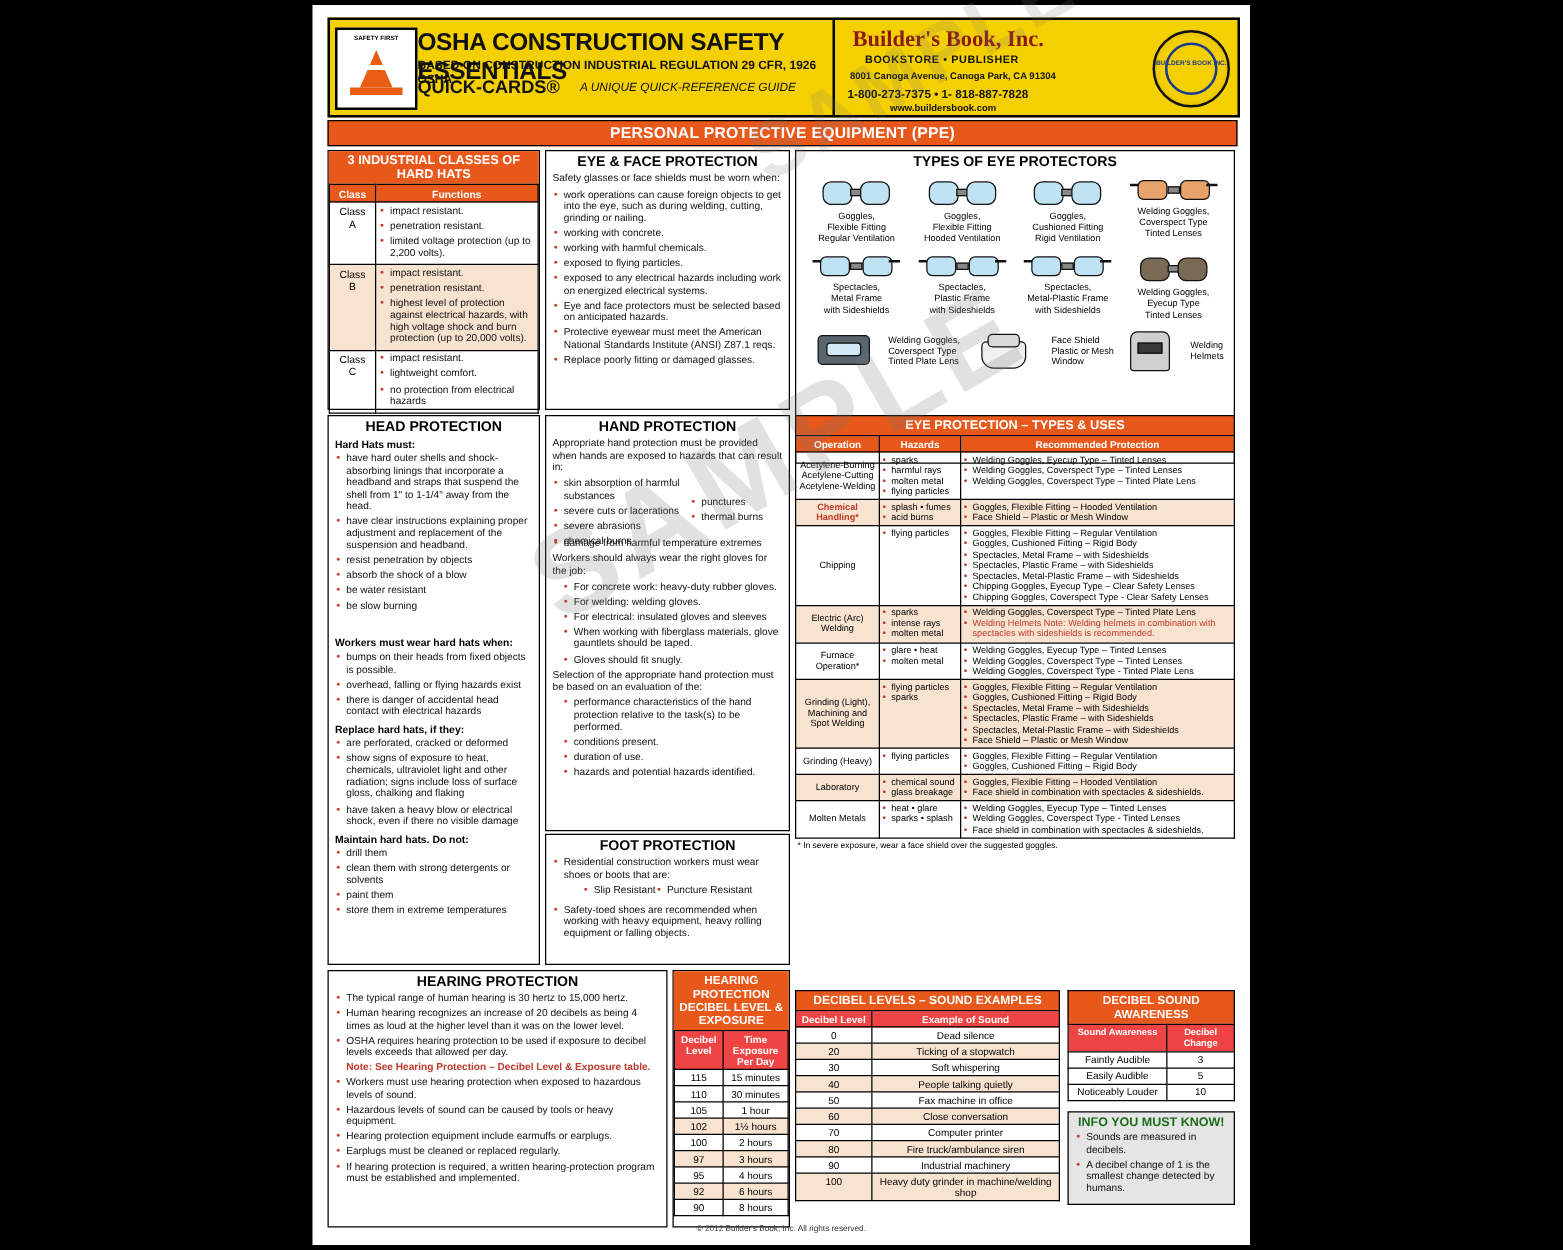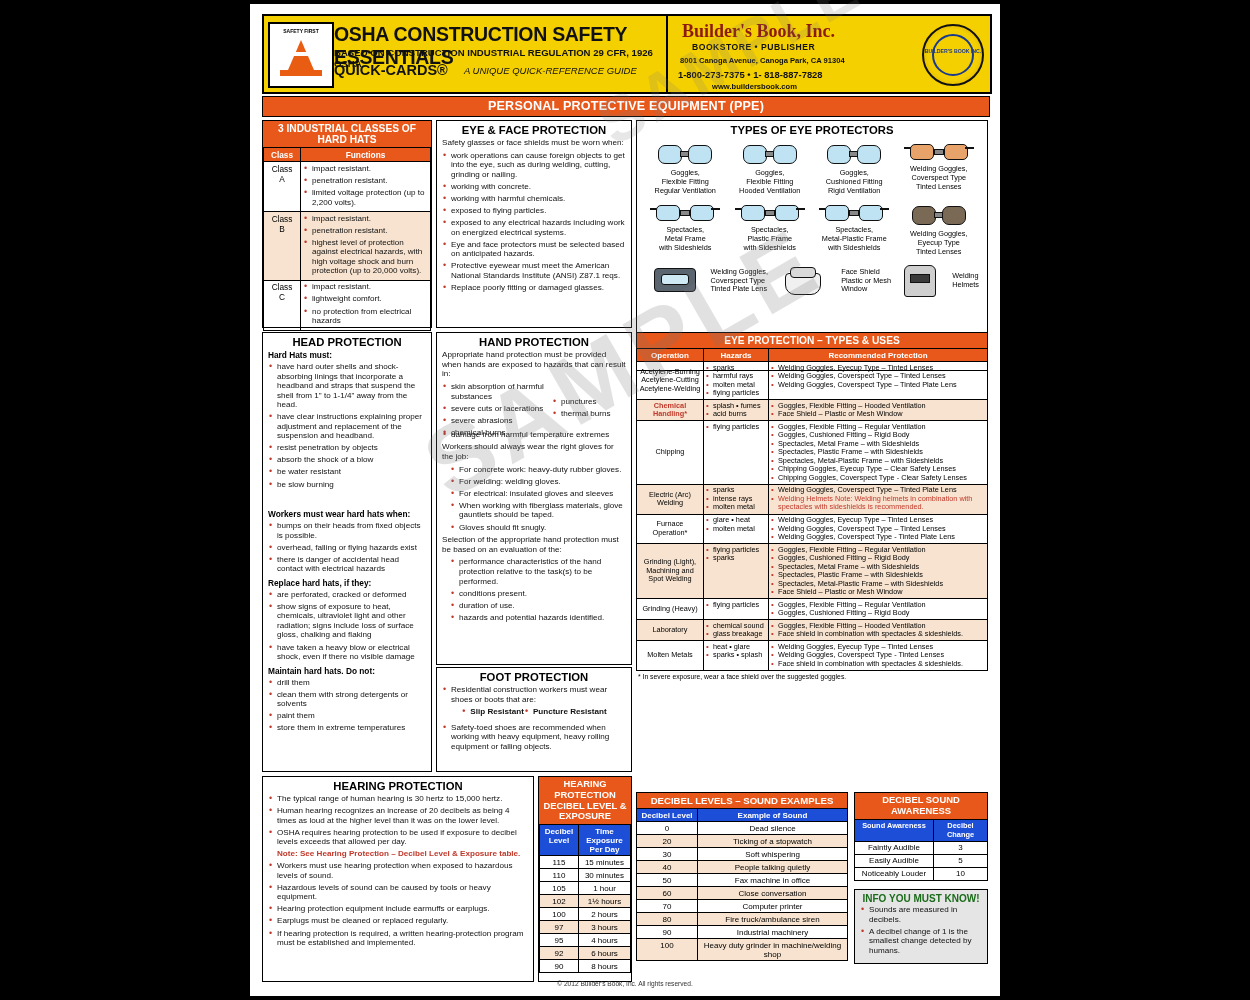--- a/index.html
+++ b/index.html
@@ -78,21 +78,21 @@
   
   .ept th{background:#e8581b;color:#fff;text-align:center;font-size:8px;padding:2px;}
   .ept td{font-size:7.3px;line-height:1.17;}
   .ept .op{text-align:center;vertical-align:middle;}
   .ept ul{margin:0;padding:0;list-style:none;}
   .ept li{position:relative;padding-left:7px;}
   .ept li:before{content:"•";position:absolute;left:0;top:-1px;color:#c0392b;font-size:8px;}
   .bandhdr{background:#e8581b;color:#fff;font-weight:bold;text-align:center;font-size:10.2px;padding:2px 0;border:1.5px solid #000;border-bottom:none;}
 
   
-  .dt th{background:#1d4ed8;color:#fff;font-size:8px;text-align:center;}
+  .dt th{background:#ef4444;color:#fff;font-size:8px;text-align:center;}
   .dt td{font-size:8px;text-align:center;}
   .info{background:#e5e5e5;border:1.5px solid #000;}
   .infoh{color:#1a6b1a;font-weight:bold;text-align:center;font-size:10px;padding:3px 0 1px;}
 
   .footer{position:absolute;left:0;bottom:5px;width:100%;text-align:center;font-size:6.6px;color:#333;}
 
   
   .wm{position:absolute;left:150px;top:300px;font-size:96px;font-weight:bold;color:rgba(120,120,120,.22);transform:rotate(-30deg);letter-spacing:6px;pointer-events:none;}
   .wm2{position:absolute;left:330px;top:10px;font-size:64px;font-weight:bold;color:rgba(120,120,120,.18);transform:rotate(-30deg);letter-spacing:4px;pointer-events:none;}
 </style>
@@ -371,21 +371,21 @@
        <li>duration of use.</li>
        <li>hazards and potential hazards identified.</li>
      </ul>
    </div>
 
    <div class="panel" style="left:182px;top:659px;width:196px;height:105px;padding:0 5px;">
      <div class="ptitle">FOOT PROTECTION</div>
      <ul class="b">
        <li>Residential construction workers must wear shoes or boots that are:</li>
      </ul>
-     <div style="display:flex;justify-content:center;gap:0;margin:2px 0 4px;font-weight:bold;">
+     <div style="display:flex;justify-content:center;gap:0;margin:2px 0 4px;">
        <ul class="b" style="width:auto">
               <li>Slip Resistant</li>
             </ul>
        <ul class="b" style="width:auto">
               <li>Puncture Resistant</li>
             </ul>
      </div>
      <ul class="b">
        <li>Safety-toed shoes are recommended when working with heavy equipment, heavy rolling equipment or falling objects.</li>
      </ul>

